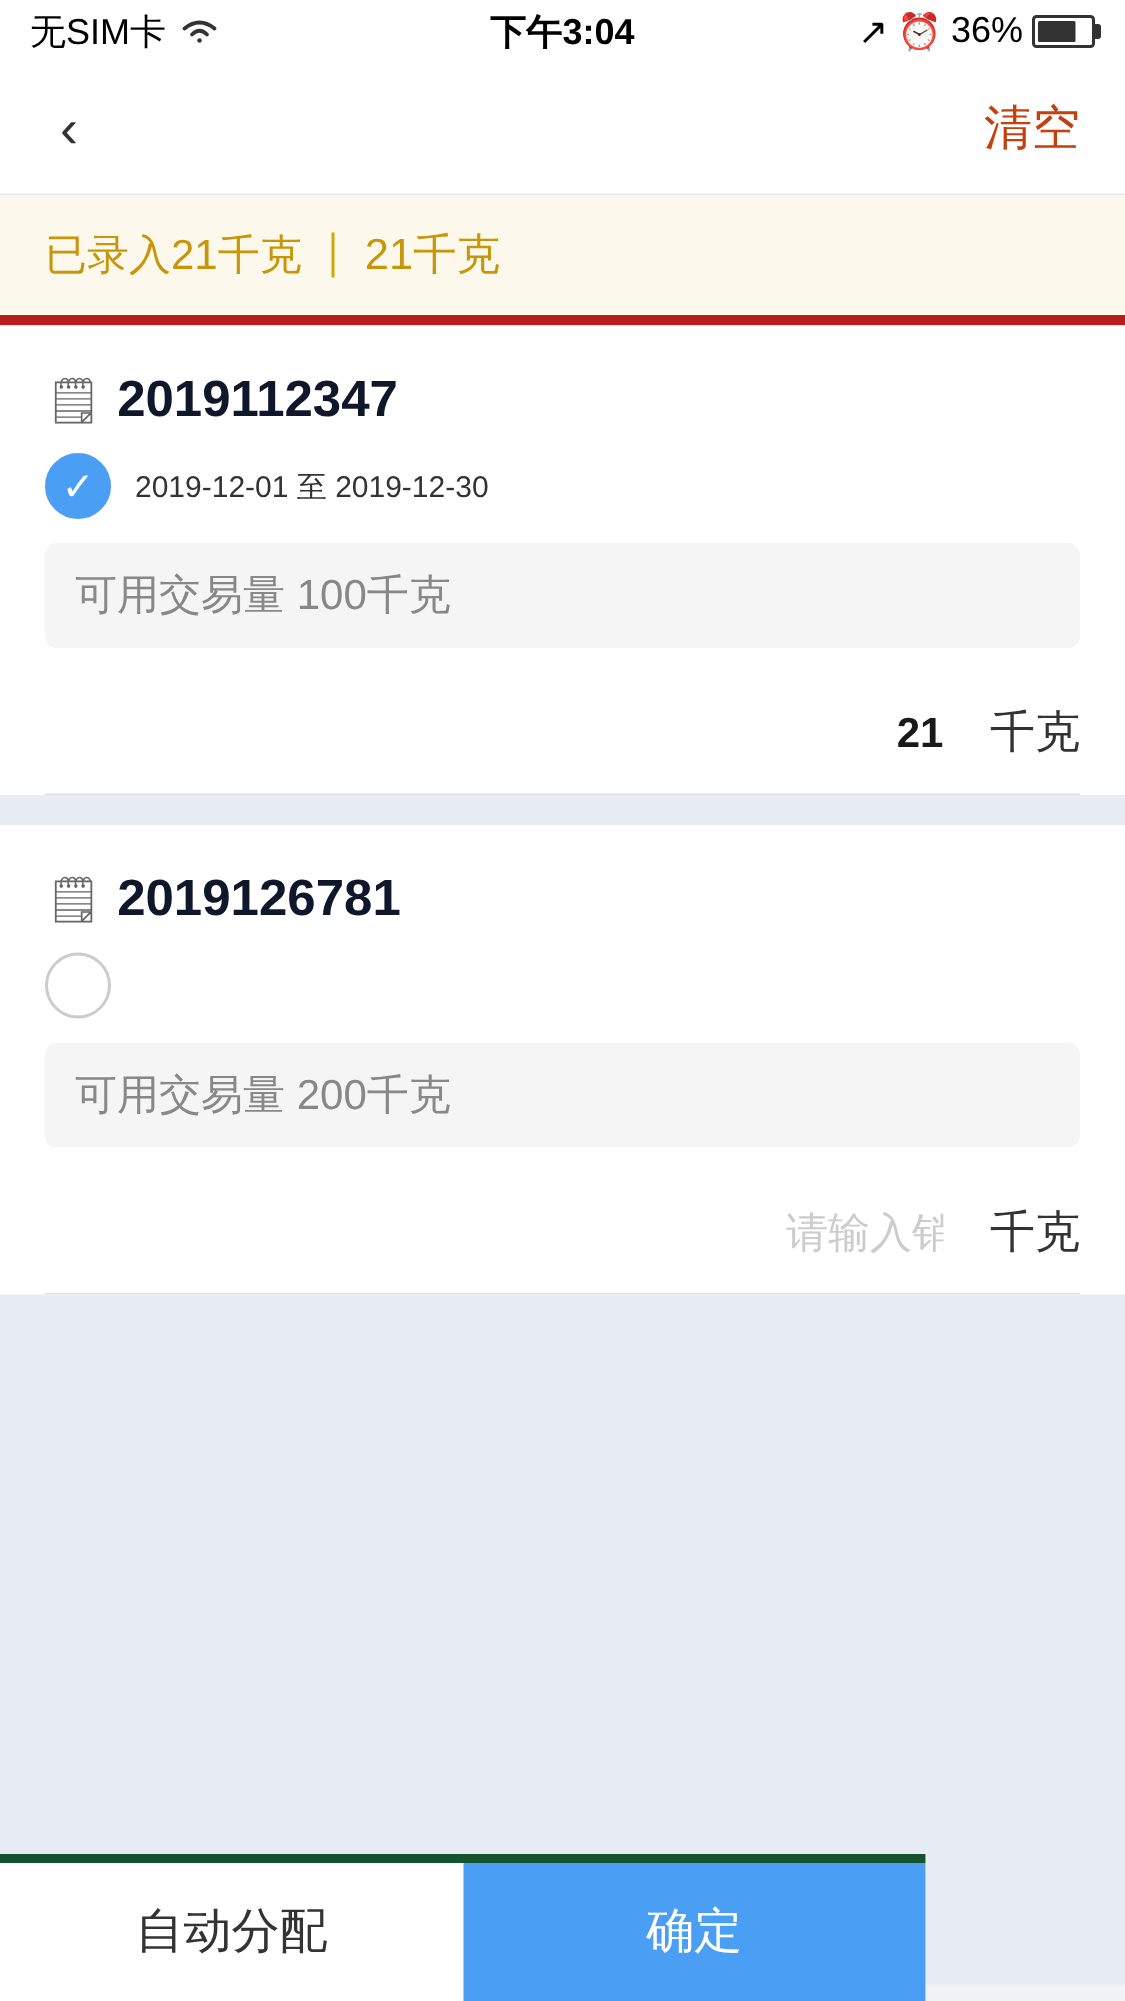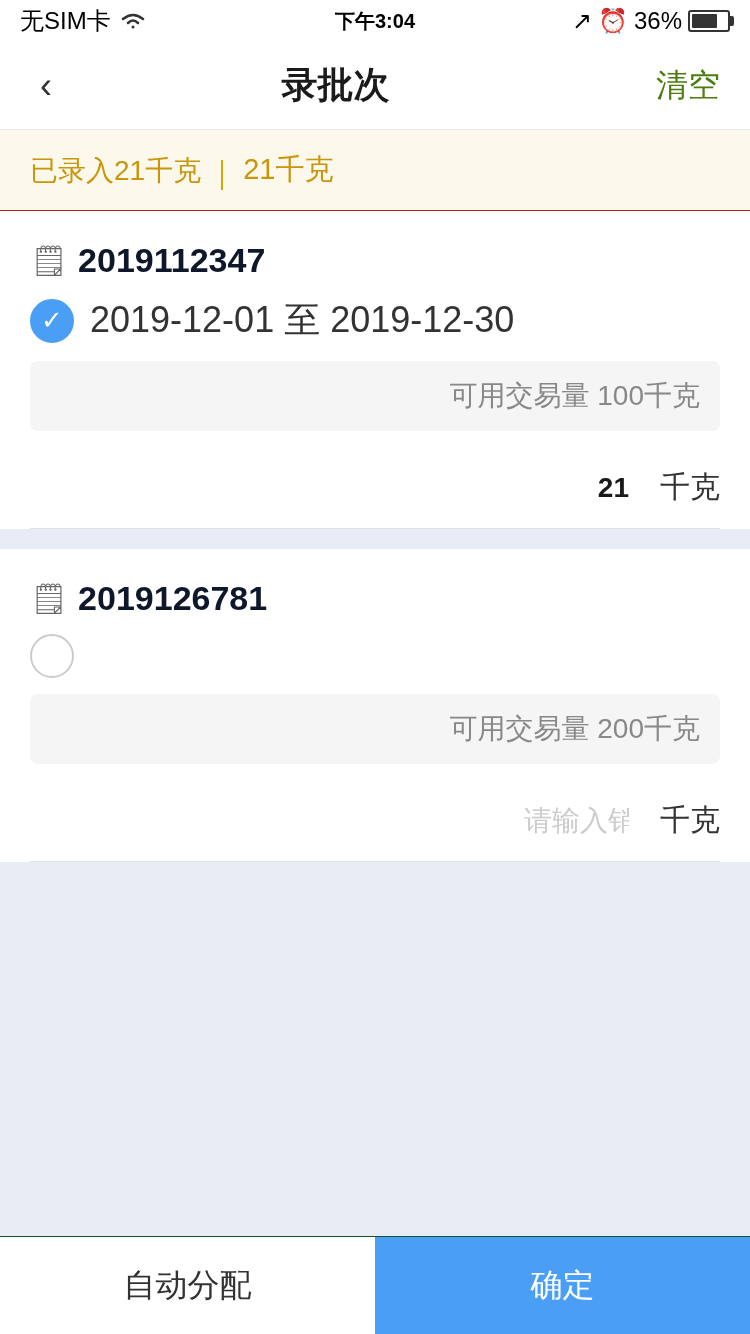--- a/index.html
+++ b/index.html
@@ -26,21 +26,21 @@
     }
     .status-left {
       display: flex;
       align-items: center;
       gap: 8px;
     }
     .status-center {
       position: absolute;
       left: 50%;
       transform: translateX(-50%);
-      font-size: 20px;
+      font-size: 24px;
       font-weight: 600;
     }
     .status-right {
       display: flex;
       align-items: center;
       gap: 6px;
       font-size: 24px;
     }
     .battery-icon {
       width: 42px;
@@ -87,33 +87,33 @@
       cursor: pointer;
       padding: 10px;
     }
     .nav-title {
       font-size: 36px;
       font-weight: 600;
       color: #1a1a1a;
     }
     .nav-action {
       font-size: 32px;
-      color: #4d7c0f;
+      color: #c2410c;
       cursor: pointer;
       margin-left: 47px;
     }
 
     
     .info-banner {
       background: #fdf8ec;
       padding: 20px 30px;
       display: flex;
-      align-items: flex-end;
+      align-items: center;
       gap: 20px;
-      border-bottom: 1px solid #b91c1c;
+      border-bottom: 7px solid #b91c1c;
     }
     .info-label {
       font-size: 28px;
       color: #c8960a;
     }
     .info-divider {
       width: 2px;
       height: 30px;
       background: #d4a800;
     }
@@ -170,32 +170,31 @@
     .radio-circle.checked {
       background: #4a9ff5;
       border-color: #4a9ff5;
     }
     .radio-check {
       color: #fff;
       font-size: 26px;
     }
 
     .batch-date {
-      font-size: 36px;
+      font-size: 20px;
       color: #333;
     }
 
     .available-qty {
       margin: 0 0 16px 0;
       background: #f5f5f5;
       border-radius: 8px;
       padding: 16px 20px;
       font-size: 28px;
       color: #888;
-      text-align: right;
     }
 
     
     .input-row {
       display: flex;
       align-items: center;
       justify-content: flex-end;
       padding: 20px 0;
       gap: 16px;
       border-bottom: 1px solid #e0e0e0;
@@ -230,25 +229,25 @@
     .bottom-area {
       background: #e8edf5;
       flex: 1;
       min-height: 460px;
     }
 
     
     .bottom-bar {
       position: fixed;
       bottom: 0;
-      width: 750px;
+      width: 617px;
       height: 98px;
       display: flex;
       background: #fff;
-      border-top: 1px solid #14532d;
+      border-top: 6px solid #14532d;
     }
     .btn-auto {
       flex: 1;
       display: flex;
       align-items: center;
       justify-content: center;
       font-size: 32px;
       color: #333;
       background: #fff;
       cursor: pointer;
@@ -282,21 +281,20 @@
     <span>⏰</span>
     <span>36%</span>
     <div class="battery-icon">
       <div class="battery-fill"></div>
     </div>
   </div>
 </div>
 
 <div class="nav-bar">
   <span class="nav-back">‹</span>
-  <span class="nav-title">录批次</span>
   <span class="nav-action">清空</span>
 </div>
 
 <div class="info-banner">
   <span class="info-label">已录入21千克</span>
   <div class="info-divider"></div>
   <span class="info-value">21千克</span>
 </div>
 
 <div class="content">

